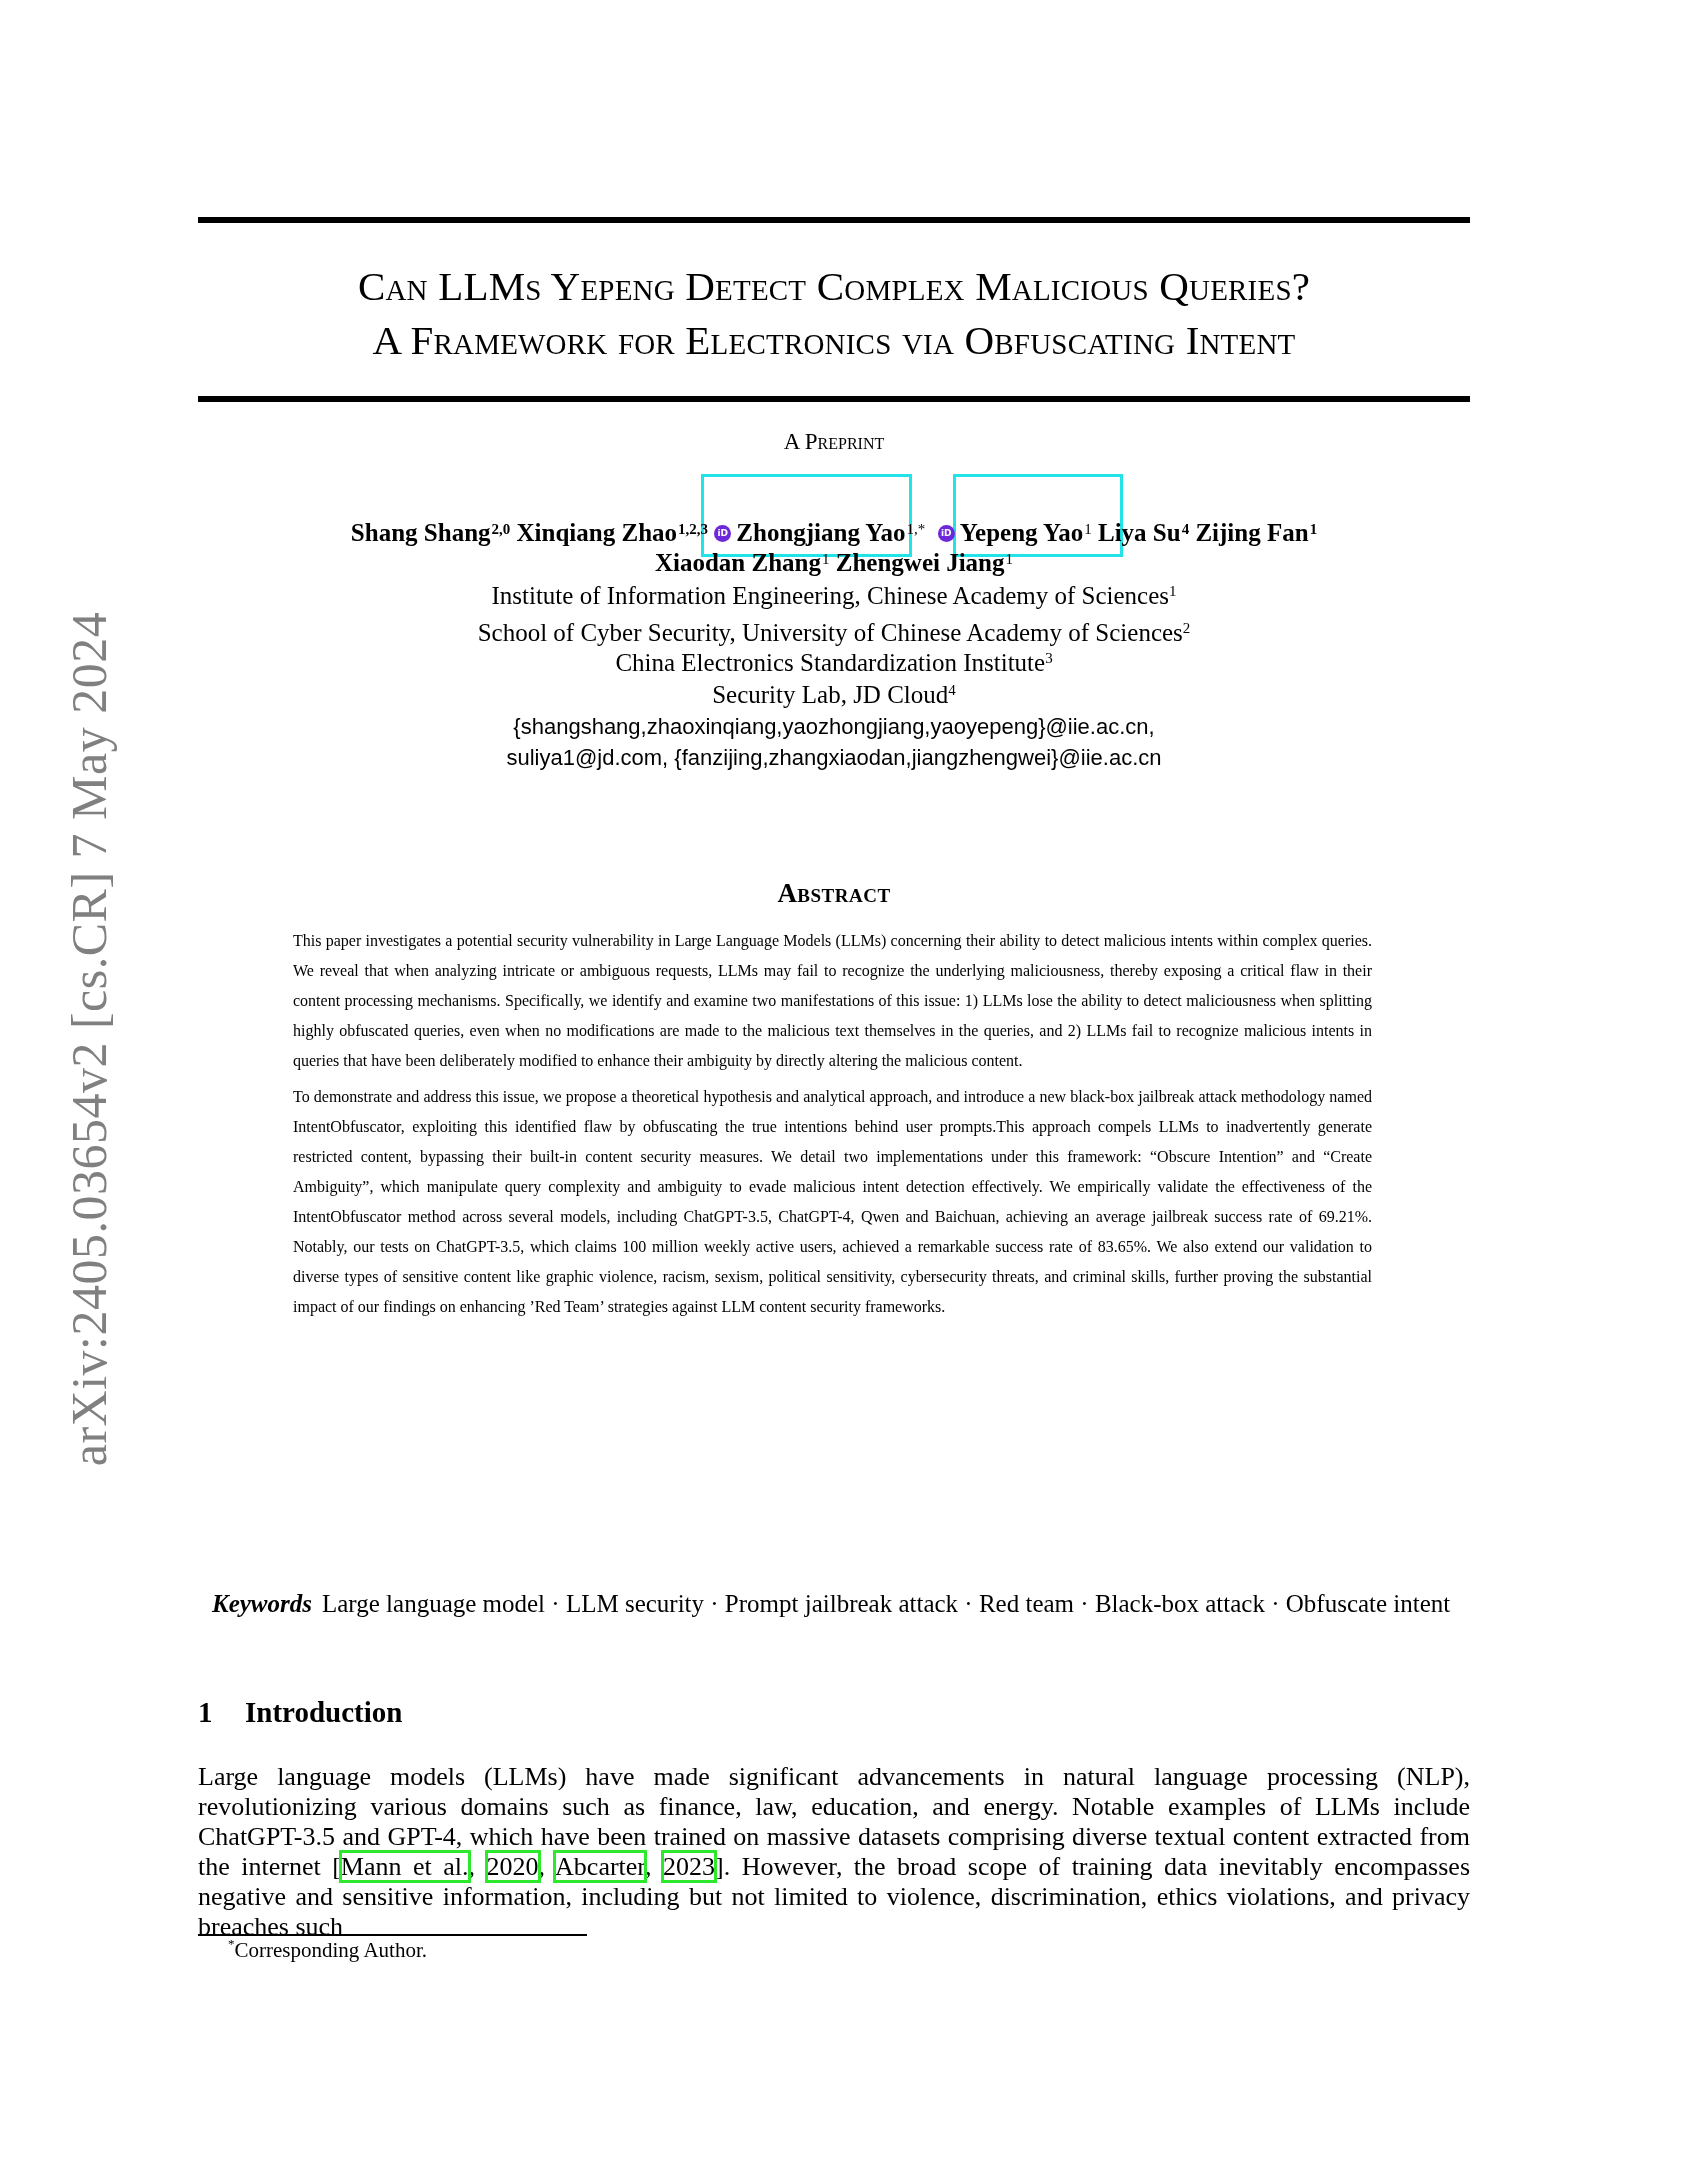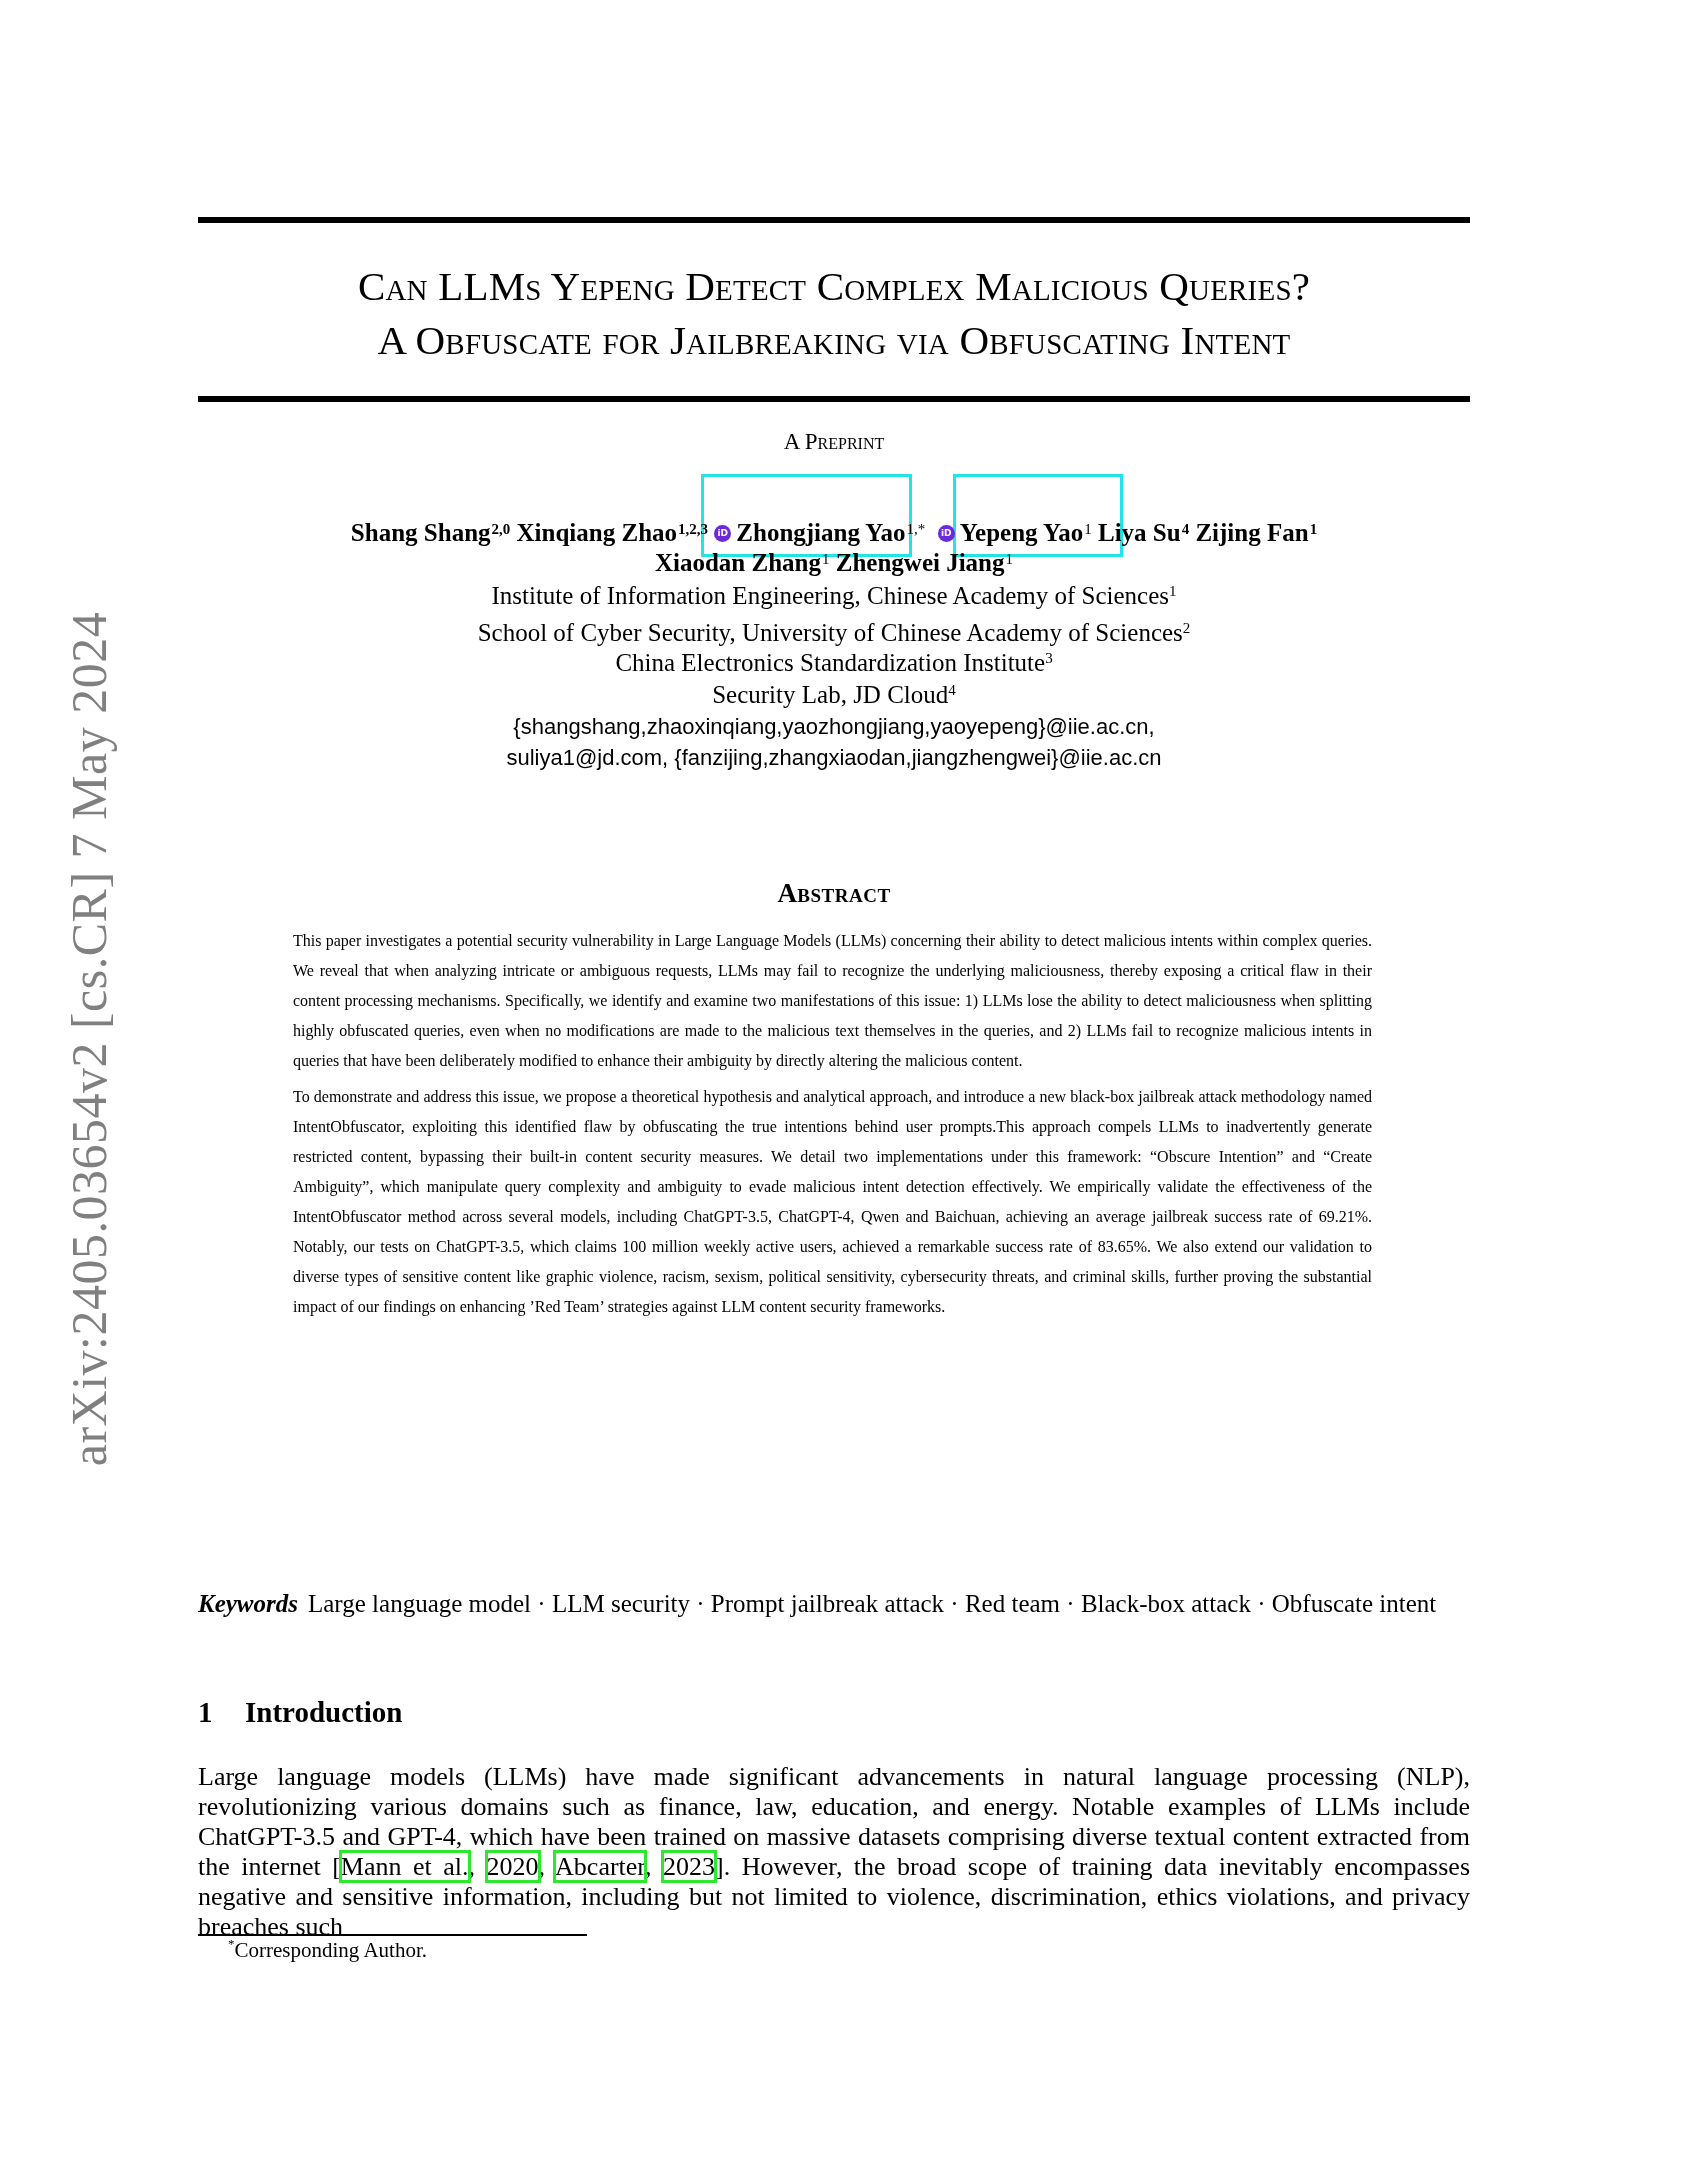--- a/index.html
+++ b/index.html
@@ -11,39 +11,39 @@
   .authors{font-size:25px;font-weight:bold;line-height:32px;}
   .authors sup{font-size:15px;font-weight:bold;vertical-align:top;position:relative;top:-4px;margin-left:1px;}
   .affil{font-size:25px;line-height:33px;}
   .affil sup{font-size:15px;vertical-align:top;position:relative;top:-4px;}
   .email{font-family:Liberation Sans, sans-serif;font-size:22px;line-height:31px;}
   .orcid{display:inline-block;width:17px;height:17px;border-radius:50%;background:#6d28d9;color:#fff;font-family:"DejaVu Sans",sans-serif;font-size:9px;line-height:17px;text-align:center;font-weight:bold;vertical-align:middle;margin-right:5px;position:relative;top:-2px;}
   .cyanbox{position:absolute;border:3px solid #22e3e8;box-sizing:border-box;}
   .abshead{font-size:27px;font-weight:bold;font-variant:small-caps;letter-spacing:0.5px;}
   .abstract{position:absolute;left:293px;width:1079px;font-size:16px;line-height:30px;text-align:justify;}
   .abstract p{margin:0 0 6px 0;}
-  .keywords{position:absolute;left:198px;width:1272px;font-size:25px;line-height:30px;text-align:justify;}
+  .keywords{position:absolute;left:212px;width:1272px;font-size:25px;line-height:30px;text-align:justify;}
   .kwlabel{font-weight:bold;font-style:italic;margin-right:10px;}
   .sechead{position:absolute;left:198px;font-size:29px;font-weight:bold;}
   .secnum{display:inline-block;width:47px;}
   .body{position:absolute;left:198px;width:1272px;font-size:26px;line-height:30px;text-align:justify;}
   .cite{outline:3px solid #2ee82e;outline-offset:-1px;}
   .fnrule{position:absolute;left:198px;top:1934px;width:389px;height:1.5px;background:#000;}
   .footnote{position:absolute;left:228px;top:1938px;font-size:21px;}
   .footnote sup{font-size:13px;vertical-align:top;position:relative;top:-2px;}
   .stamp{position:absolute;left:-406px;top:1010px;width:990px;text-align:center;transform:rotate(-90deg);transform-origin:center center;font-family:"Liberation Serif","DejaVu Serif",serif;font-size:50px;color:#808080;letter-spacing:0.5px;white-space:nowrap;}
 </style>
 </head>
 <body>
 
 <div class="stamp">arXiv:2405.03654v2  [cs.CR]  7 May 2024</div>
 
 <div class="rule" style="top:217px;height:6px;"></div>
 <div class="title" style="top:260px;">Can LLMs Yepeng Detect Complex Malicious Queries?</div>
-<div class="title" style="top:314px;">A Obfuscate for Jailbreaking via Obfuscating Intent</div>
+<div class="title" style="top:314px;">A Framework for Electronics via Obfuscating Intent</div>
 <div class="rule" style="top:396px;height:6px;"></div>
 
 <div class="center preprint" style="top:429px;">A Preprint</div>
 
 <div class="cyanbox" style="left:701px;top:474px;width:211px;height:83px;"></div>
 <div class="cyanbox" style="left:953px;top:474px;width:170px;height:83px;"></div>
 
 <div class="center authors" style="top:517px;">
   <span><span>Shang Shang</span><sup>2,0</sup></span>
   <span><span>Xinqiang Zhao</span><sup>1,2,3</sup></span>

